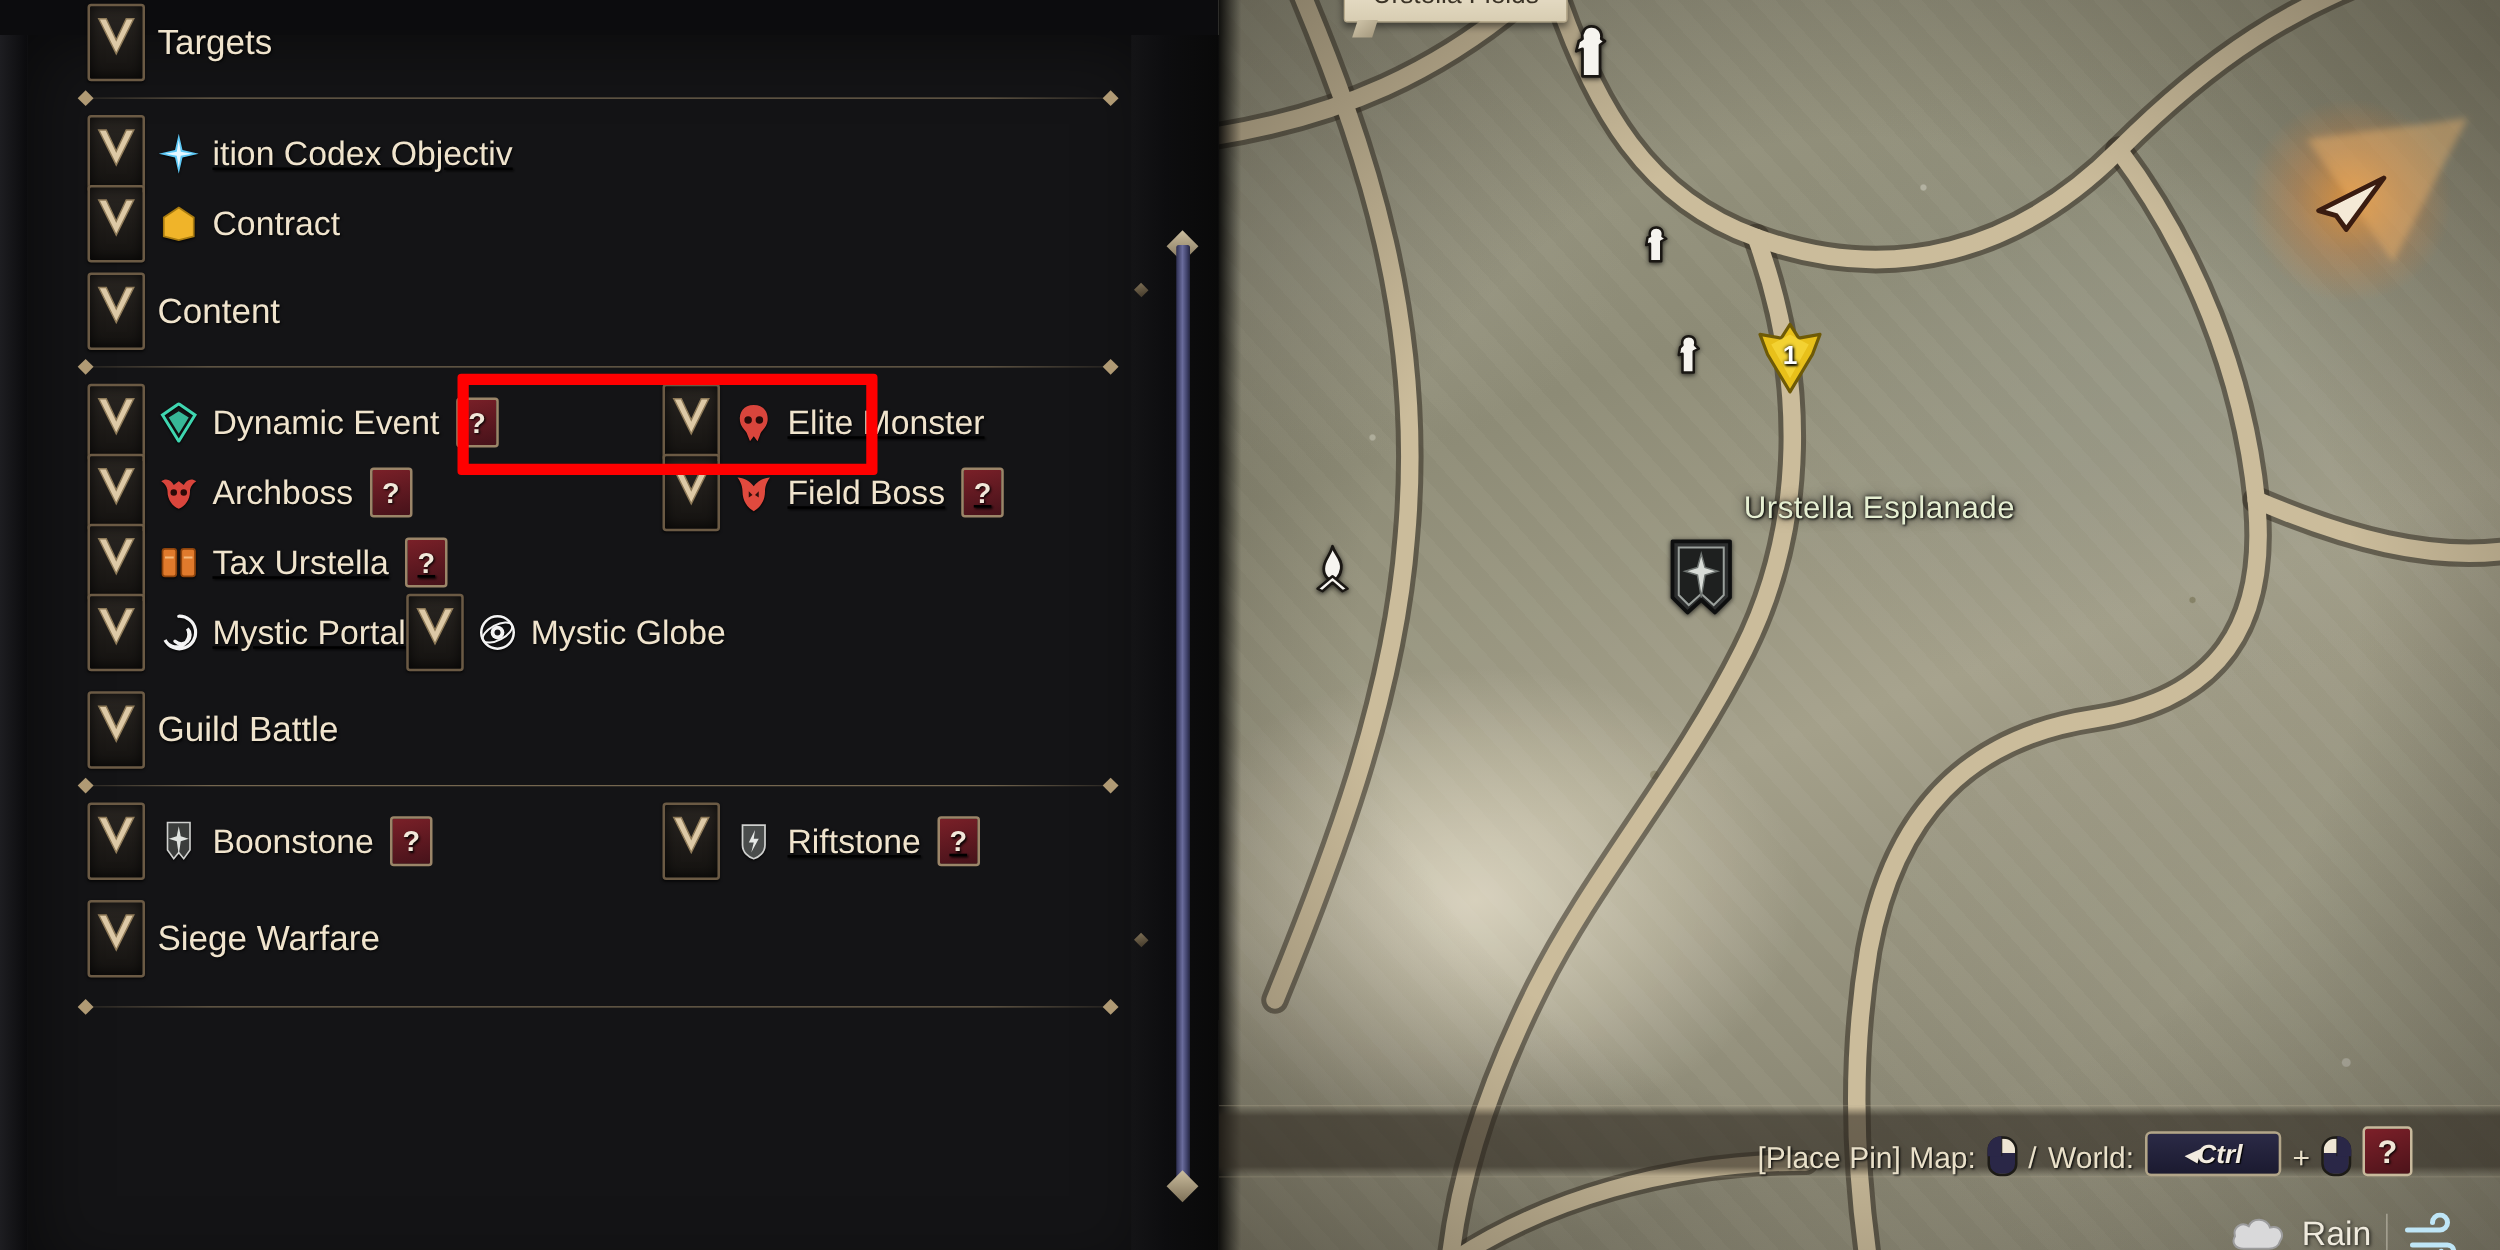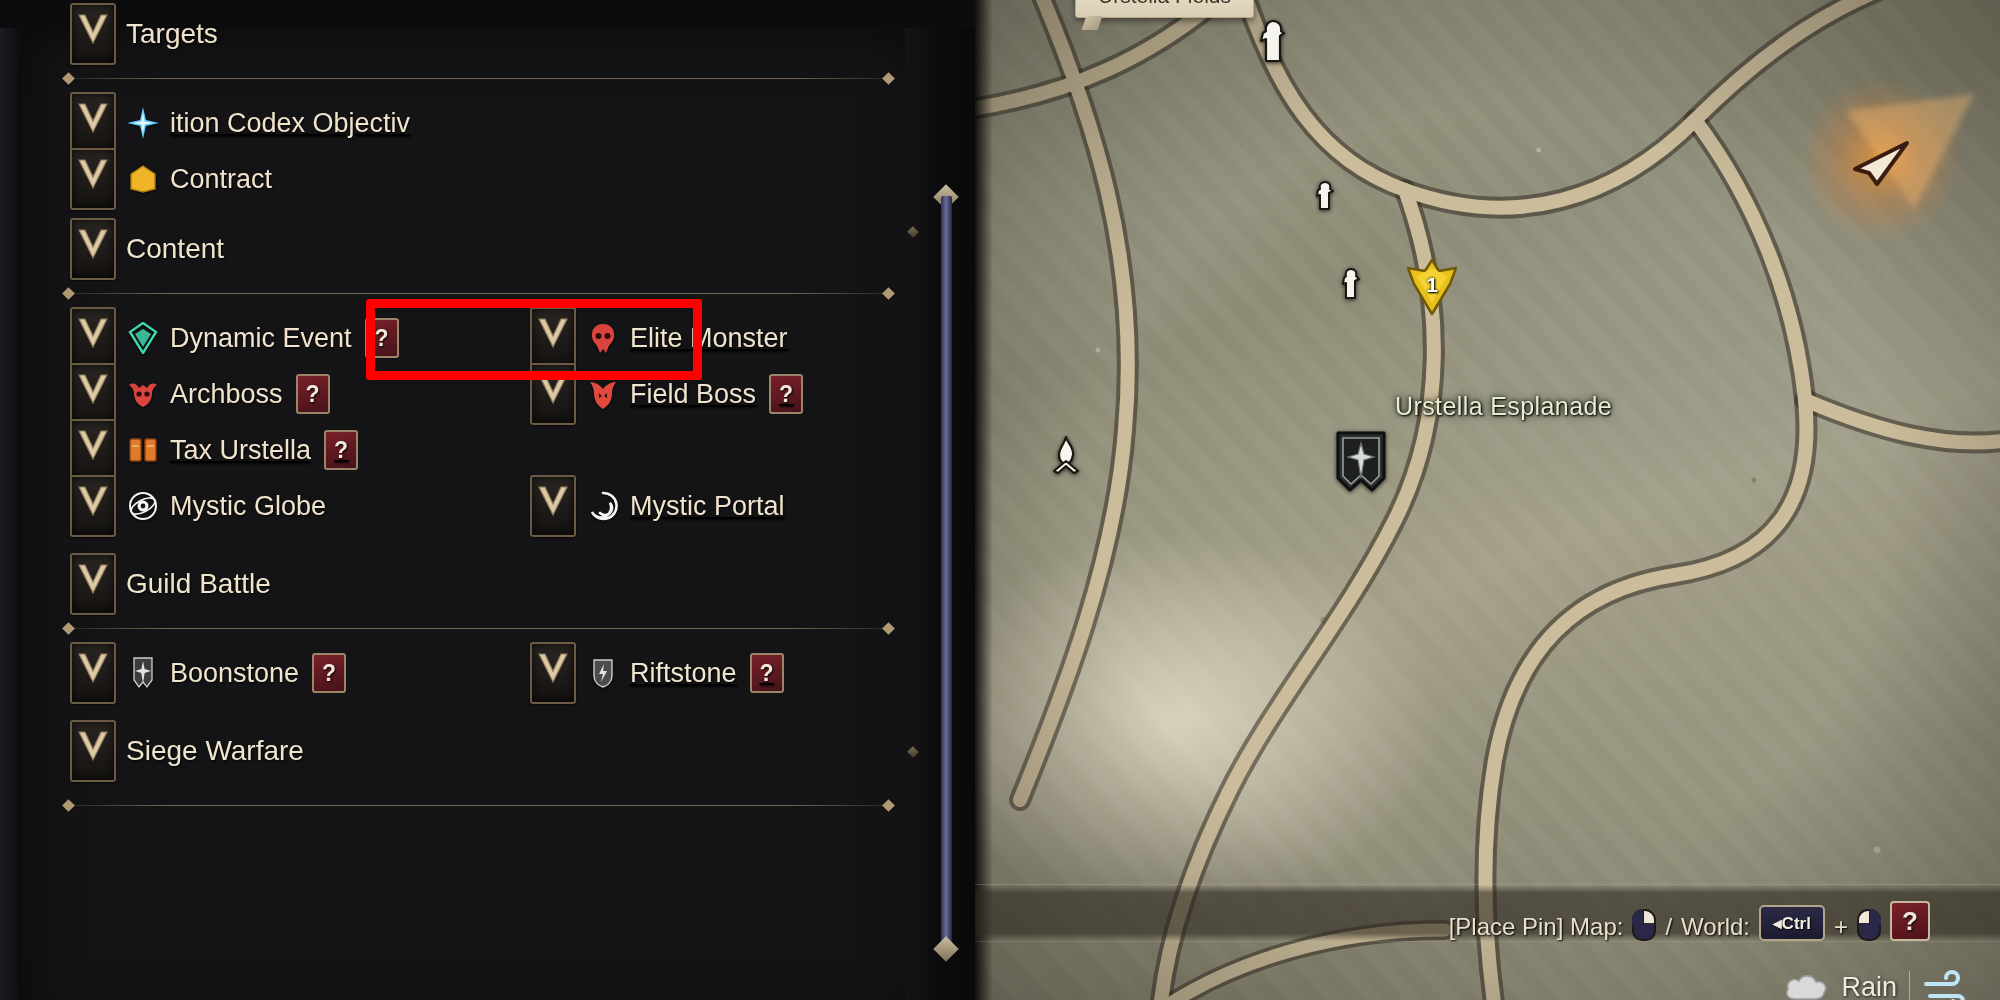--- a/index.html
+++ b/index.html
@@ -86,24 +86,24 @@
   .hint-bar{
     position:absolute; left:0; bottom:58px; width:1025px; height:58px;
     background:linear-gradient(180deg, rgba(46,40,32,.0) 0%, rgba(44,38,30,.58) 14%, rgba(44,38,30,.58) 86%, rgba(46,40,32,0) 100%);
     display:flex; align-items:flex-end; justify-content:flex-end; padding-right:70px; gap:9px;
     border-top:1px solid rgba(215,200,170,.22);
     border-bottom:1px solid rgba(215,200,170,.16);
   }
   .hint-txt{ color:#e9e0c9; font-size:24px; text-shadow:1px 1px 2px #000; }
   .keycap{
     display:inline-flex; align-items:center; justify-content:center; gap:3px;
-    min-width:66px; height:36px; padding:0 11px;
+    min-width:66px; height:36px; padding:0 29px;
     background:linear-gradient(180deg,#2b2a46,#1b1a30);
     border:2px solid #b2a589; border-radius:5px;
-    color:#f3ece0; font-size:17px; font-weight:bold; text-shadow:1px 1px 1px #000;
+    color:#f3ece0; font-size:21px; font-weight:bold; text-shadow:1px 1px 1px #000;font-style:italic;
   }
   .mouse-ico{ width:24px; height:32px; border-radius:11px 11px 10px 10px;
     background:linear-gradient(180deg,#efe6d4 0 42%, #2a2747 42% 100%);
     border:2px solid #1d1b16; position:relative; display:inline-block; }
   .mouse-ico.l:before{ content:""; position:absolute; left:-2px; top:-2px; width:11px; height:16px;
     background:#2a2747; border-radius:11px 0 0 0; border-right:1px solid #1d1b16; }
   .mouse-ico.r:before{ content:""; position:absolute; right:-2px; top:-2px; width:11px; height:16px;
     background:#2a2747; border-radius:0 11px 0 0; border-left:1px solid #1d1b16; }
   .qmark-btn{
     width:40px; height:40px; background:linear-gradient(160deg,#7d2029,#4c131a);
@@ -460,48 +460,48 @@
                     <rect x="18" y="5" width="11" height="22" rx="2" fill="#e07a2c" stroke="#8f440c" stroke-width="1.4"></rect>
                     <path d="M5 12 H12 M20 12 H27" stroke="#f6b97a" stroke-width="1.6"></path>
                   </svg>
               </span>
               <span class="lbl">Tax Urstella</span>
               <span class="help">?</span>
             </div>
           </div>
 
           <div class="row item">
+            <div class="col narrow">
+              <div class="chk">
+                <svg width="34" height="42" viewBox="0 0 34 42">
+                    <path d="M3 2 L17 30 L31 2 L25 2 L17 19 L9 2 Z" fill="#ddc9a6" stroke="#8e7a58" stroke-width="1.2"></path>
+                  </svg>
+              </div>
+              <span class="ico">
+                <svg width="30" height="30" viewBox="0 0 30 30">
+                    <path d="M15 2 A13 13 0 1 1 4 21 A10 10 0 1 0 22 12 A7 7 0 1 1 12 22" fill="none" stroke="#f4f4f4" stroke-width="2.6" stroke-linecap="round"></path>
+                  </svg>
+              </span>
+              <span class="lbl">Mystic Portal</span>
+            </div>
             <div class="col">
               <div class="chk">
                 <svg width="34" height="42" viewBox="0 0 34 42">
                     <path d="M3 2 L17 30 L31 2 L25 2 L17 19 L9 2 Z" fill="#ddc9a6" stroke="#8e7a58" stroke-width="1.2"></path>
                   </svg>
               </div>
               <span class="ico">
                 <svg width="30" height="30" viewBox="0 0 30 30">
                     <circle cx="15" cy="15" r="13" fill="none" stroke="#f4f4f4" stroke-width="2"></circle>
                     <ellipse cx="15" cy="15" rx="13" ry="6" fill="none" stroke="#f4f4f4" stroke-width="1.6" transform="rotate(-28 15 15)"></ellipse>
                     <circle cx="15" cy="15" r="5.5" fill="#f4f4f4"></circle>
                     <circle cx="15" cy="15" r="2.4" fill="#17161a"></circle>
                   </svg>
               </span>
               <span class="lbl">Mystic Globe</span>
-            </div>
-            <div class="col narrow">
-              <div class="chk">
-                <svg width="34" height="42" viewBox="0 0 34 42">
-                    <path d="M3 2 L17 30 L31 2 L25 2 L17 19 L9 2 Z" fill="#ddc9a6" stroke="#8e7a58" stroke-width="1.2"></path>
-                  </svg>
-              </div>
-              <span class="ico">
-                <svg width="30" height="30" viewBox="0 0 30 30">
-                    <path d="M15 2 A13 13 0 1 1 4 21 A10 10 0 1 0 22 12 A7 7 0 1 1 12 22" fill="none" stroke="#f4f4f4" stroke-width="2.6" stroke-linecap="round"></path>
-                  </svg>
-              </span>
-              <span class="lbl">Mystic Portal</span>
             </div>
           </div>
 
         </div>
       </div>
 
       <div class="sect" style="margin-top:22px;">
         <div class="grp row item">
           <div class="chk">
             <svg width="34" height="42" viewBox="0 0 34 42">

